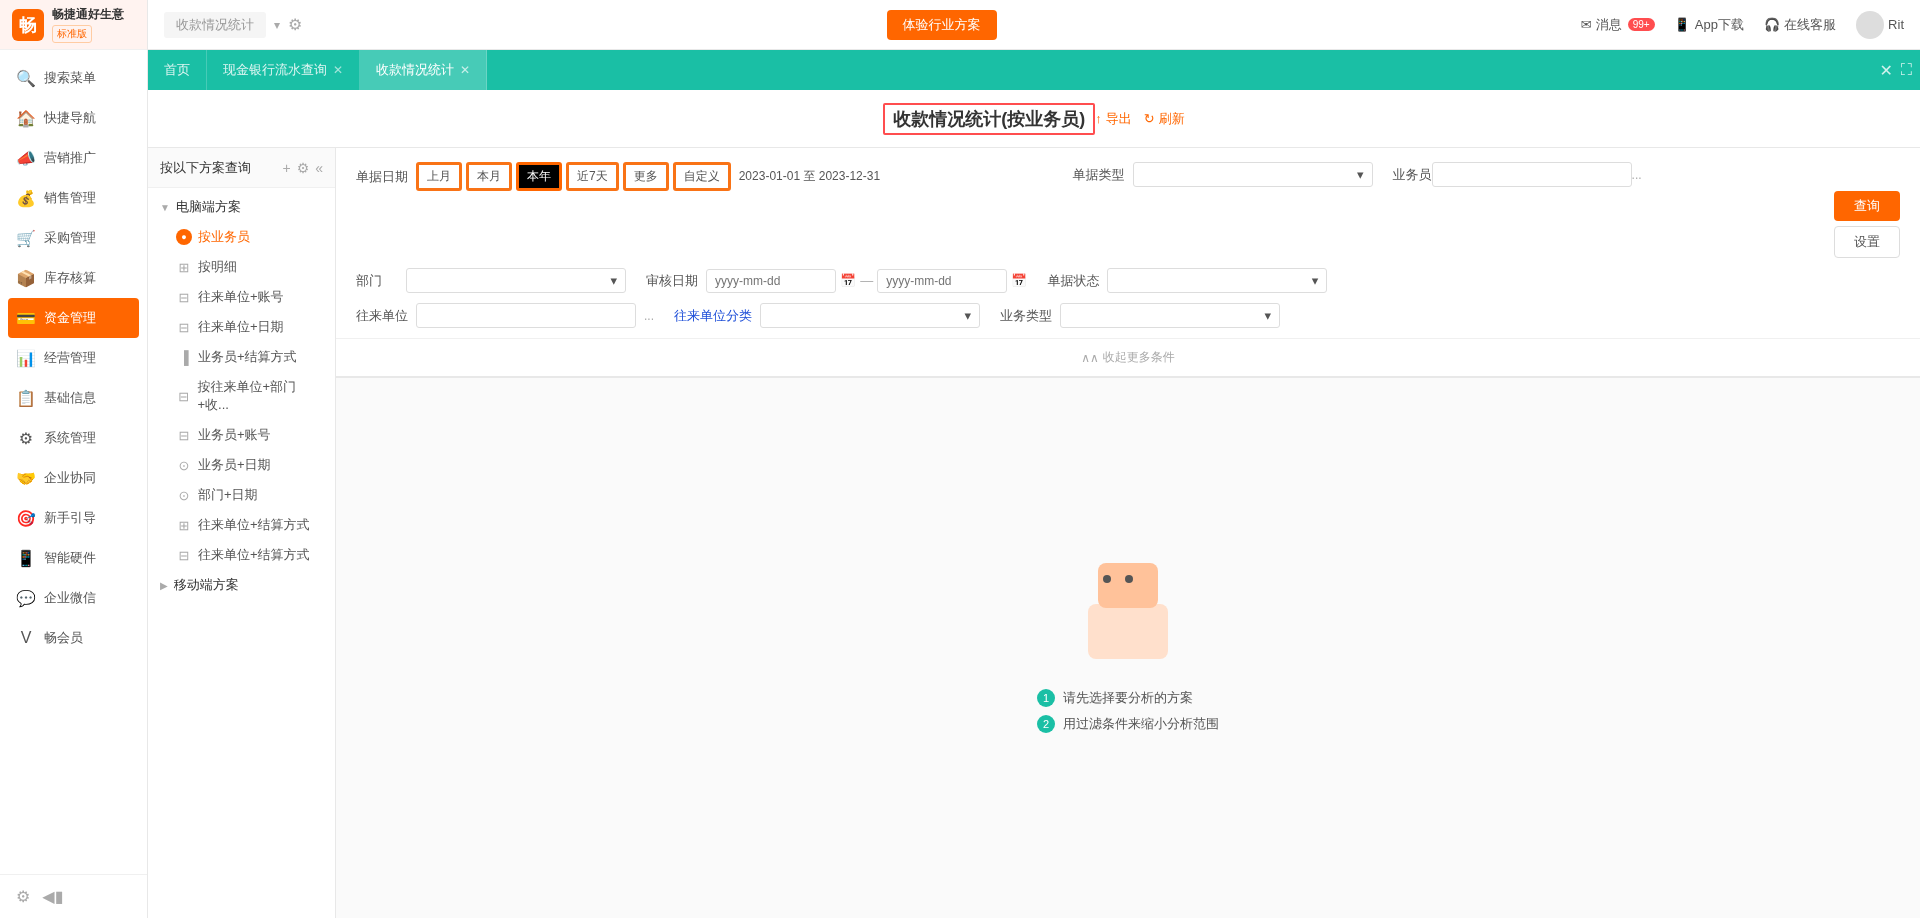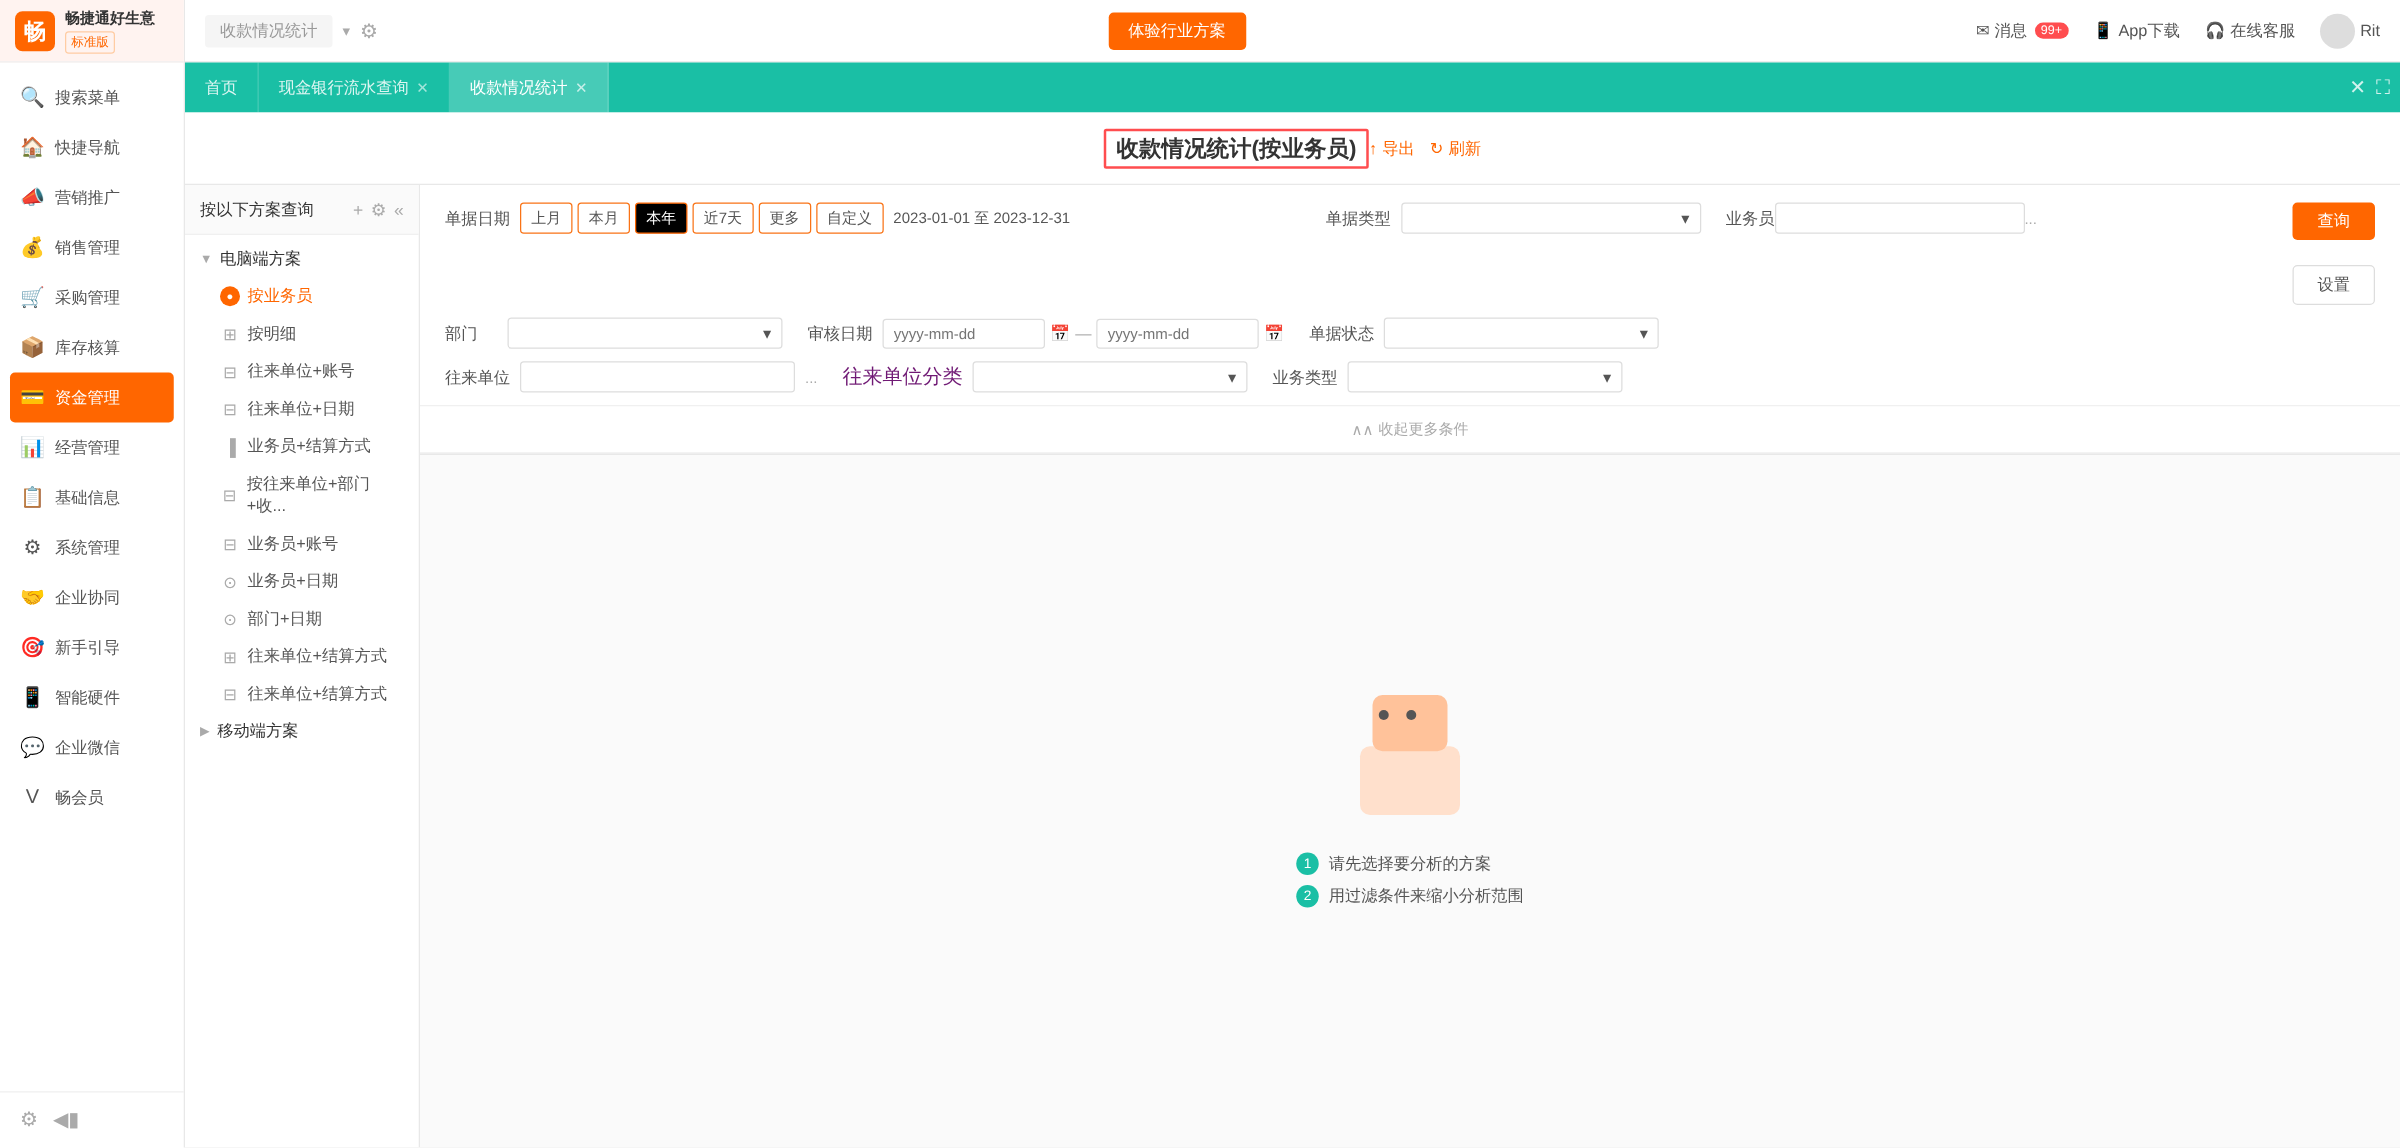--- a/index.html
+++ b/index.html
@@ -104,21 +104,21 @@
       font-size: 13px; color: #333; cursor: pointer;
     }
     .scheme-group-title .expand-icon { color: #aaa; font-size: 10px; }
     .scheme-item {
       display: flex; align-items: center; gap: 6px; padding: 6px 12px 6px 28px;
       font-size: 13px; color: #555; cursor: pointer;
     }
     .scheme-item.active { color: #ff6600; }
     .scheme-item-icon { width: 16px; height: 16px; display: flex; align-items: center; justify-content: center; font-size: 12px; }
     .date-btn {
-      padding: 3px 8px; font-size: 12px; border: 1px solid #f97316;
+      padding: 3px 8px; font-size: 12px; border: 3px solid #f97316;
       border-radius: 3px; cursor: pointer; color: #555; background: #fff;
     }
     .date-btn.active { background: #000000; color: white; border-color: #ff6600; }
     .filter-select {
       display: flex; align-items: center; border: 1px solid #ddd; border-radius: 3px;
       padding: 4px 8px; min-width: 200px; cursor: pointer; background: #fff;
       justify-content: space-between;
     }
     .filter-select span { color: #555; font-size: 13px; }
     .select-arrow { color: #aaa; font-size: 10px; }
@@ -420,21 +420,21 @@
               <span class="select-arrow">▾</span>
             </div>
           </div>
           <div style="display:flex; align-items:center; gap:0;">
             <span style="color:#555;font-size:13px;white-space:nowrap;">业务员</span>
             <div style="display:flex;align-items:center;border:1px solid #ddd;border-radius:3px;padding:4px 8px;min-width:200px;">
               <input style="border: none; outline: none; font-size: 13px; flex: 1 1 0%;" placeholder="">
             </div>
             <span style="color:#aaa;font-size:12px;cursor:pointer;">...</span>
           </div>
-          <div style="display:flex;flex-direction:column;gap:20px;margin-left:auto;align-self:flex-start;">
+          <div style="display:flex;flex-direction:column;gap:5px;margin-left:auto;align-self:flex-start;margin-top:29px;">
             <button class="query-btn">查询</button>
             <button class="settings-btn">设置</button>
           </div>
         </div>
 
         <div style="display:flex; align-items:center; padding:10px 20px 0; gap:20px;">
           <div style="display:flex; align-items:center; gap:24px;">
             <span style="color:#555;font-size:13px;white-space:nowrap;">部门</span>
             <div class="filter-select" style="min-width:220px;">
               <span></span>
@@ -462,21 +462,21 @@
 
         <div style="display:flex; align-items:center; padding:10px 20px 10px; gap:20px;">
           <div style="display:flex; align-items:center; gap:8px;">
             <span style="color:#555;font-size:13px;white-space:nowrap;">往来单位</span>
             <div style="display:flex;align-items:center;border:1px solid #ddd;border-radius:3px;padding:4px 8px;min-width:220px;">
               <input style="border: none; outline: none; font-size: 13px; flex: 1 1 0%;" placeholder="">
             </div>
             <span style="color:#aaa;font-size:12px;cursor:pointer;">...</span>
           </div>
           <div style="display:flex; align-items:center; gap:8px;">
-            <span style="color:#701a75;font-size:16px;white-space:nowrap;">往来单位分类</span>
+            <span style="color:#1d4ed8;font-size:13px;white-space:nowrap;">往来单位分类</span>
             <div class="filter-select" style="min-width:220px;">
               <span></span>
               <span class="select-arrow">▾</span>
             </div>
           </div>
           <div style="display:flex; align-items:center; gap:8px;">
             <span style="color:#555;font-size:13px;white-space:nowrap;">业务类型</span>
             <div class="filter-select" style="min-width:220px;">
               <span></span>
               <span class="select-arrow">▾</span>

